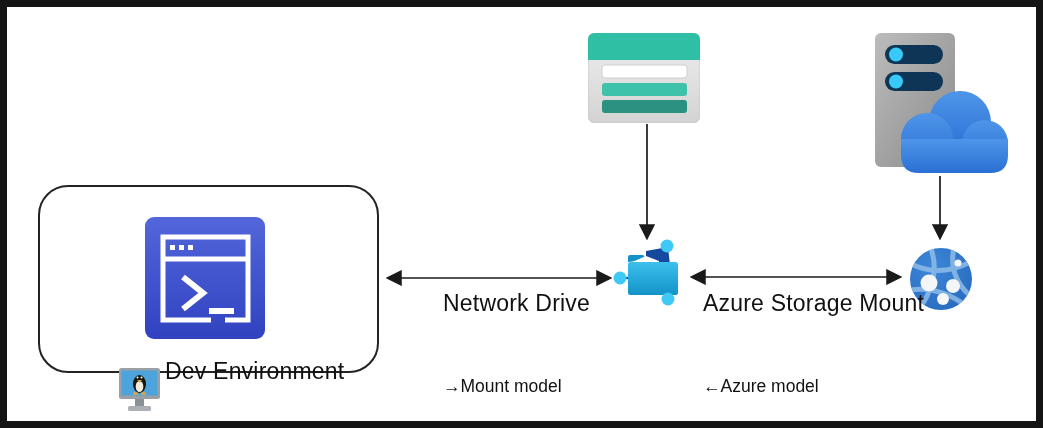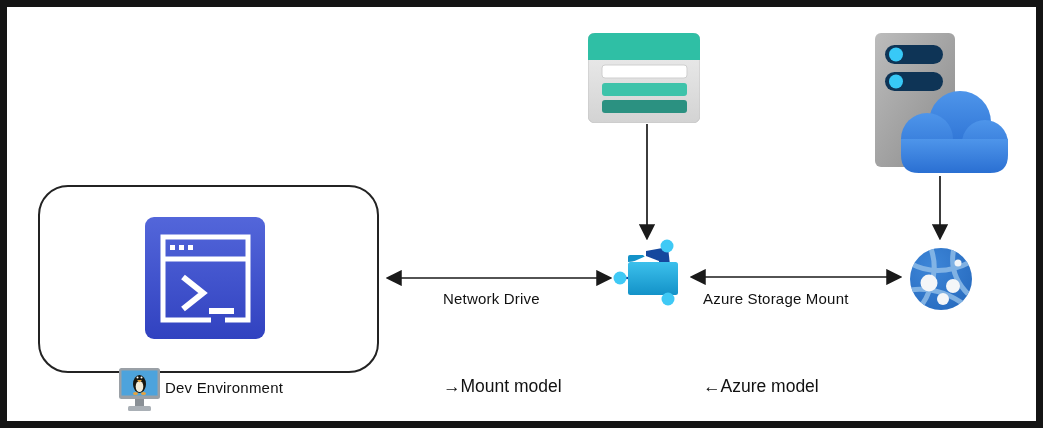--- a/index.html
+++ b/index.html
@@ -10,21 +10,21 @@
   .frame {
     position:absolute; inset:0; border:7px solid #141414;
     pointer-events:none; z-index:20;
   }
   .dev-box {
     position:absolute; left:38px; top:185px; width:341px; height:188px;
     border:2px solid #232323; border-radius:30px; background:#fff;
     box-sizing:border-box; z-index:2;
   }
   .icon { position:absolute; z-index:3; }
-  .label { position:absolute; z-index:4; font-size:15px; letter-spacing:0.2px; white-space:nowrap; }
+  .label { position:absolute; z-index:4; font-size:23px; letter-spacing:0.2px; white-space:nowrap; }
   .flows { position:absolute; z-index:4; font-size:17.5px; line-height:22px; white-space:pre; }
   #arrow-layer { position:absolute; left:0; top:0; z-index:1; }
 </style>
 </head>
 <body>
 
 <div class="stage">
 
   <div class="frame"></div>
 
@@ -146,21 +146,21 @@
       <path d="M22,0 Q34,30 12,62"></path>
       <path d="M46,2 Q40,28 60,48"></path>
       <path d="M2,44 Q32,40 58,60"></path>
     </g>
     <circle cx="21" cy="37" r="8.5" fill="#F4F6F8"></circle>
     <circle cx="45" cy="40" r="7" fill="#F4F6F8"></circle>
     <circle cx="35" cy="53" r="6" fill="#F4F6F8"></circle>
     <circle cx="50" cy="17" r="3.5" fill="#F4F6F8"></circle>
   </svg>
 
-  <div class="label" style="left:165px; top:379px;">Dev Environment</div>
+  <div class="label" style="left:165px; top:358px;">Dev Environment</div>
 
   <div class="label" style="left:443px; top:290px;">Network Drive</div>
 
   <div class="flows" style="left:443px; top:331px;">
     <div>→Mount model</div>
     
   </div>
 
   <div class="label" style="left:703px; top:290px;text-align:center;">Azure Storage Mount</div>
 

